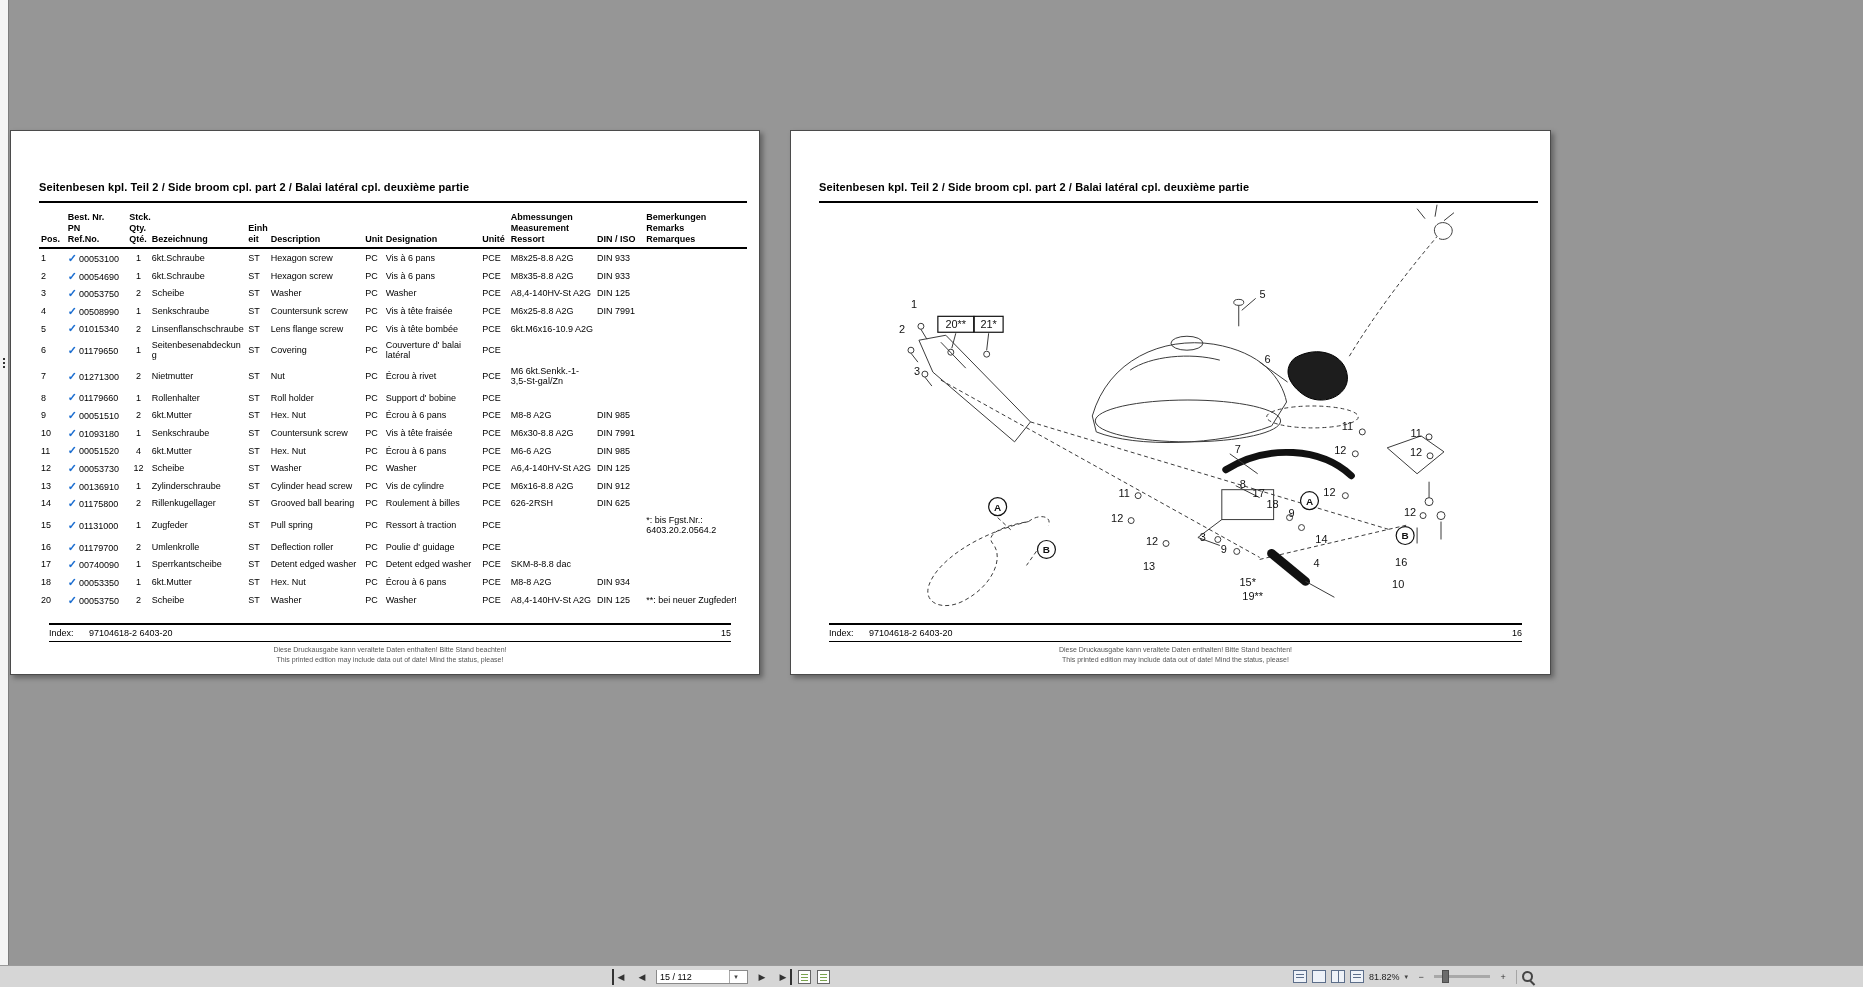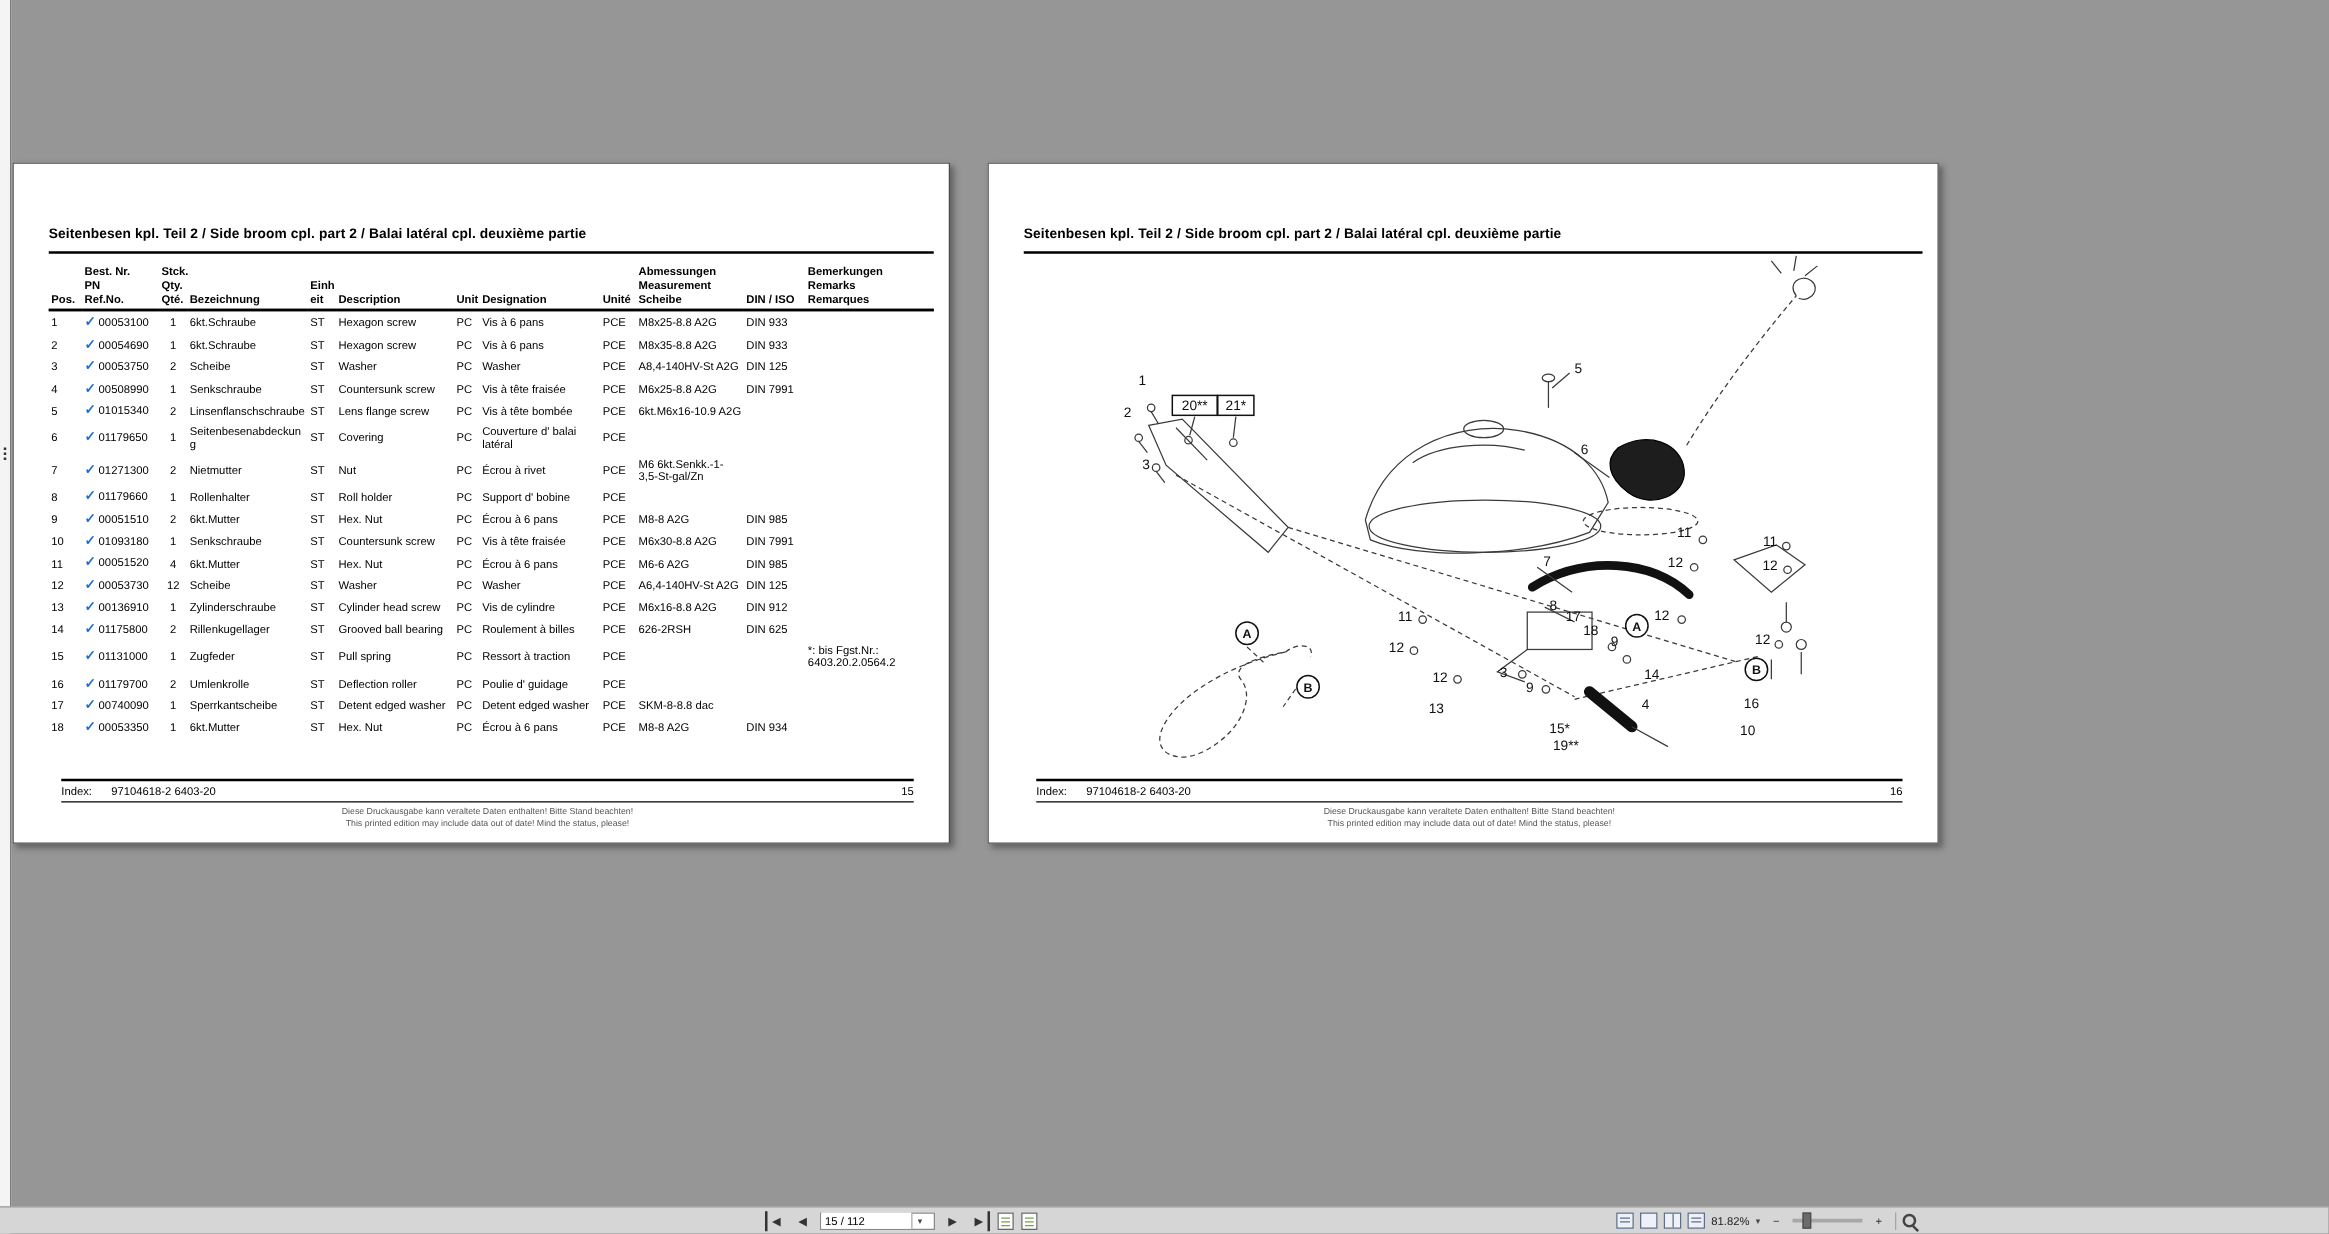--- a/index.html
+++ b/index.html
@@ -115,21 +115,21 @@
 Qté.</th>
             <th>Bezeichnung</th>
             <th>Einh
 eit</th>
             <th>Description</th>
             <th>Unit</th>
             <th>Designation</th>
             <th>Unité</th>
             <th>Abmessungen
 Measurement
-Scheibe</th>
+Ressort</th>
             <th>DIN / ISO</th>
             <th>Bemerkungen
 Remarks
 Remarques</th>
           </tr>
         </thead>
         <tbody id="parts-body">
             <tr>
               <td class="col-pos">1</td>
               <td class="col-pn"><span class="check">✓</span>00053100</td>
@@ -374,20 +374,34 @@
               <td class="col-qty">1</td>
               <td class="col-de">6kt.Mutter</td>
               <td class="col-u1">ST</td>
               <td class="col-en">Hex. Nut</td>
               <td class="col-u2">PC</td>
               <td class="col-fr">Écrou à 6 pans</td>
               <td class="col-u3">PCE</td>
               <td class="col-dim">M8-8 A2G</td>
               <td class="col-din">DIN 934</td>
               <td class="col-rem"></td>
+            </tr>
+            <tr>
+              <td class="col-pos">20</td>
+              <td class="col-pn"><span class="check">✓</span>00053750</td>
+              <td class="col-qty">2</td>
+              <td class="col-de">Scheibe</td>
+              <td class="col-u1">ST</td>
+              <td class="col-en">Washer</td>
+              <td class="col-u2">PC</td>
+              <td class="col-fr">Washer</td>
+              <td class="col-u3">PCE</td>
+              <td class="col-dim">A8,4-140HV-St A2G</td>
+              <td class="col-din">DIN 125</td>
+              <td class="col-rem">**: bei neuer Zugfeder!</td>
             </tr>
           </tbody>
       </table>
       <div class="page-footer">
         <div class="index-row">
           <span class="index-label">Index:</span>
           <span class="index-value">97104618-2 6403-20</span>
           <span class="page-num">15</span>
         </div>
         <div class="disclaimer">

